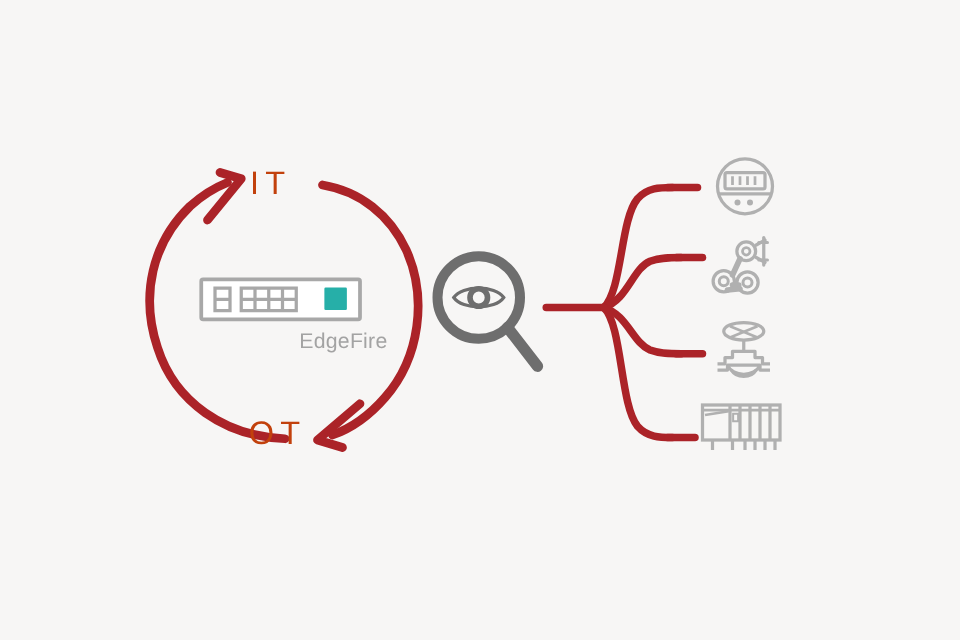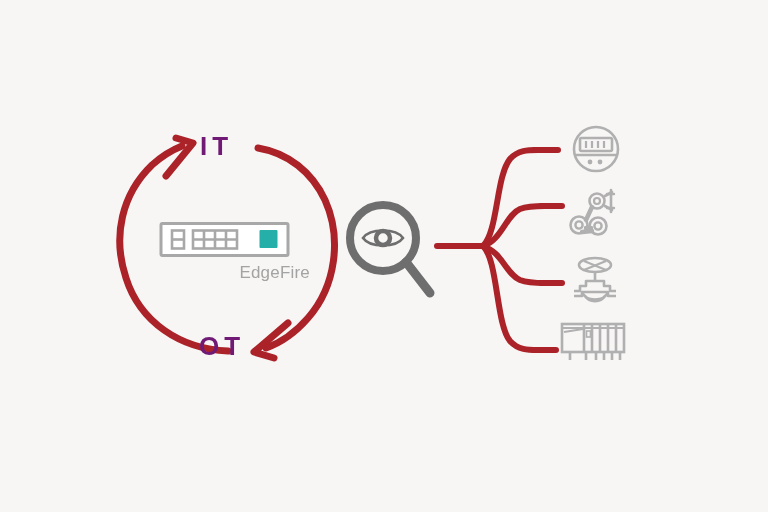--- a/index.html
+++ b/index.html
@@ -27,24 +27,24 @@
   svg.layer {
     position: absolute;
     top: 0; left: 0;
     width: 768px;
     height: 512px;
     overflow: visible;
   }
   .cyc-label {
     position: absolute;
     font-family: "Liberation Sans", sans-serif;
-    font-weight: bold;
+    font-weight: normal;
     font-size: 26px;
     letter-spacing: 5px;
-    color: #701a75;
+    color: #c2410c;
     white-space: nowrap;
     user-select: none;
   }
   #it-label { left: 200px; top: 131px; }
   #ot-label { left: 199px; top: 331px; text-align: center; }
 
   .device-name {
     position: absolute;
     left: 140px;
     top: 263px;

